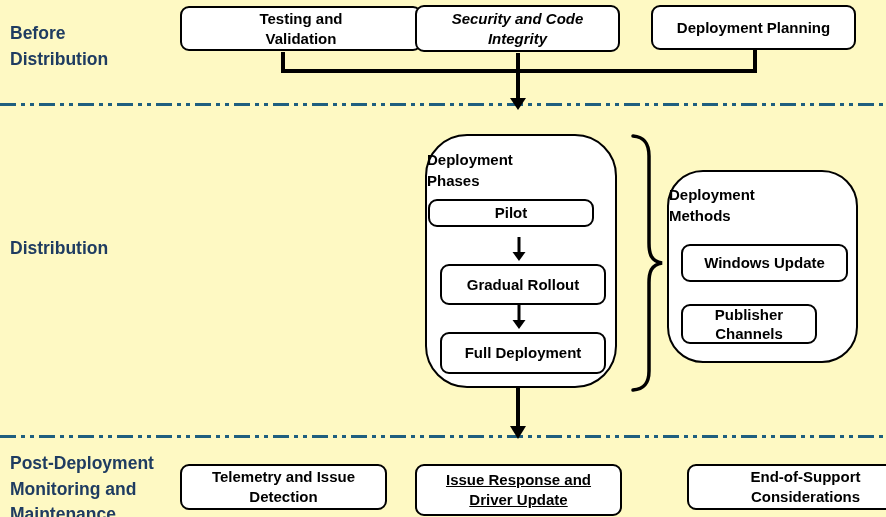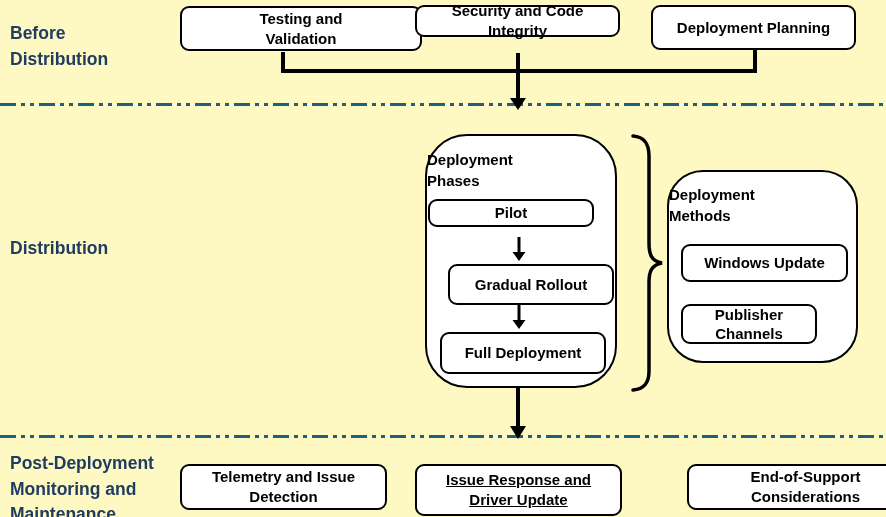--- a/index.html
+++ b/index.html
@@ -82,29 +82,29 @@
 
   <div class="section-label" style="left:10px;top:20px;">Before
 Distribution</div>
   <div class="section-label" style="left:10px;top:235px;">Distribution</div>
   <div class="section-label" style="left:10px;top:451px;line-height:25.5px;">Post-Deployment
 Monitoring and
 Maintenance</div>
 
   <div class="node" style="left:180px;top:6px;width:242px;height:45px;">Testing and
 Validation</div>
-  <div class="node" style="left:415px;top:5px;width:205px;height:32px;">Security and Code
+  <div class="node" style="left:415px;top:5px;width:205px;height:47px;font-style:italic;">Security and Code
 Integrity</div>
   <div class="node" style="left:651px;top:5px;width:205px;height:45px;">Deployment Planning</div>
 
   <div class="group phases-group">
     <div class="group-title">Deployment
 Phases</div>
     <div class="node inner" style="left:1px;top:63px;width:166px;height:28px;">Pilot</div>
-    <div class="node inner" style="left:21px;top:128px;width:166px;height:41px;">Gradual Rollout</div>
+    <div class="node inner" style="left:13px;top:128px;width:166px;height:41px;">Gradual Rollout</div>
     <div class="node inner" style="left:13px;top:196px;width:166px;height:42px;text-align:center;">Full Deployment</div>
   </div>
 
   <div class="group methods-group">
     <div class="group-title">Deployment
 Methods</div>
     <div class="node inner" style="left:12px;top:72px;width:167px;height:38px;text-align:right;">Windows Update</div>
     <div class="node inner" style="left:12px;top:132px;width:136px;height:40px;line-height:19px;">Publisher
 Channels</div>
   </div>

